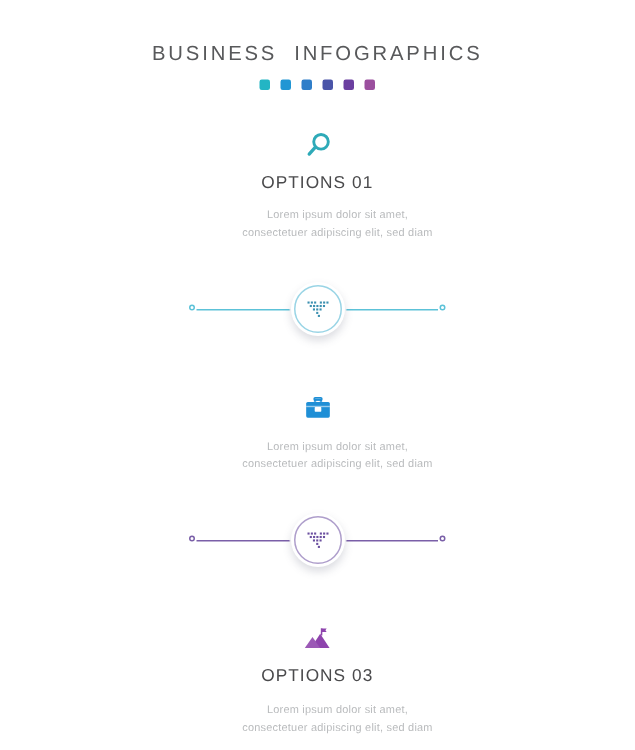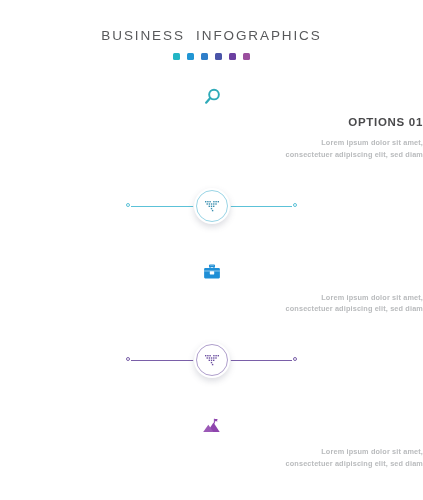--- a/index.html
+++ b/index.html
@@ -41,23 +41,22 @@
     gap: 7px;
   }
   .dot {
     width: 7px;
     height: 7px;
     border-radius: 1.5px;
   }
 
   
   .option {
-    text-align: right;
+    text-align: center;
     margin-top: 22px;
-    font-weight: bold;
   }
   .opt-icon {
     height: 26px;
     display: flex;
     align-items: flex-end;
     justify-content: center;
   }
   .opt-heading {
     margin-top: 9px;
     font-size: 11.5px;
@@ -227,19 +226,20 @@
 
   <div class="option">
     <div class="opt-icon">
       <svg width="22" height="22" viewBox="0 0 24 24">
         <path d="M14.6 4.2v5.2" stroke="#8e44ad" stroke-width="1.1"></path>
         <path d="M14.9 4.3h3.4l-0.9 1.3 0.9 1.3h-3.4z" fill="#8e44ad"></path>
         <path d="M13.6 8.2 L20.4 18.6 H6.8 Z" fill="#8e44ad"></path>
         <path d="M8.0 10.6 L13.6 18.6 H2.4 Z" fill="#9b59b6"></path>
       </svg>
     </div>
+    <div class="opt-heading">OPTIONS 03</div>
     <div class="opt-desc">
       <div>Lorem ipsum dolor sit amet,</div>
       <div>consectetuer adipiscing elit, sed diam</div>
     </div>
   </div>
 
 </div>
 
 </body></html>

